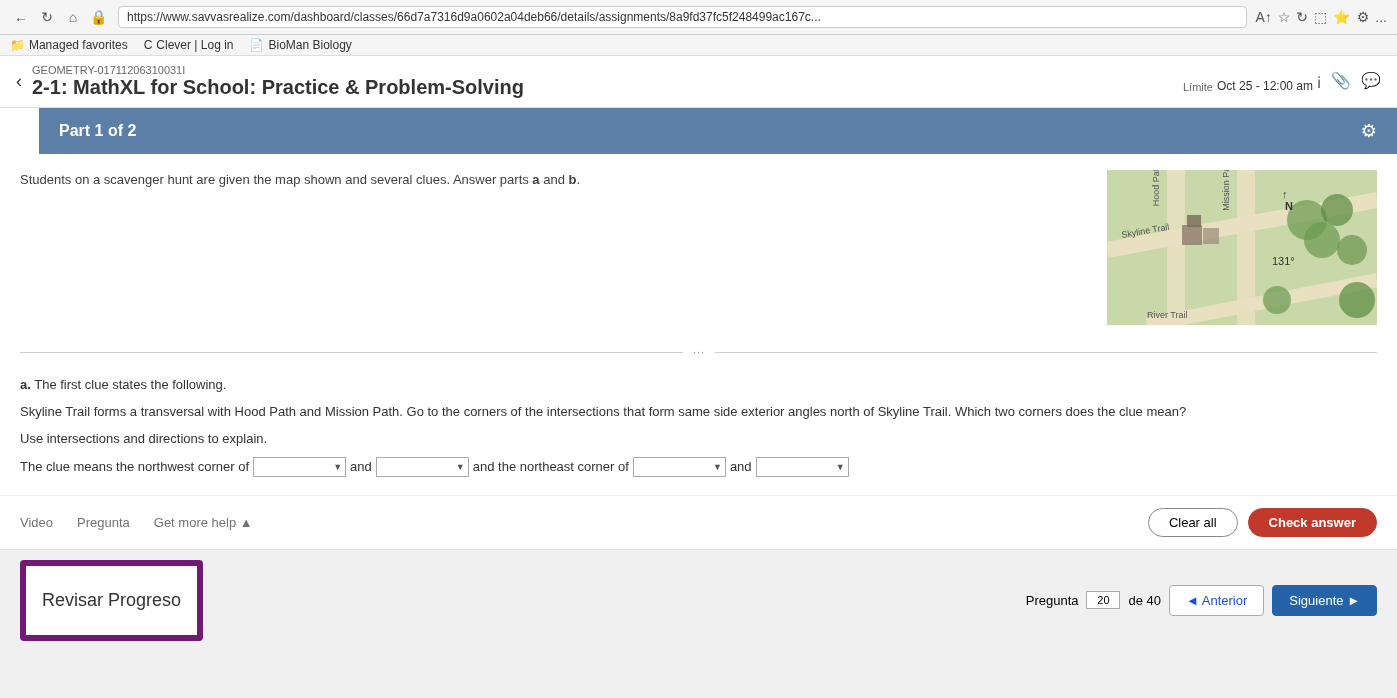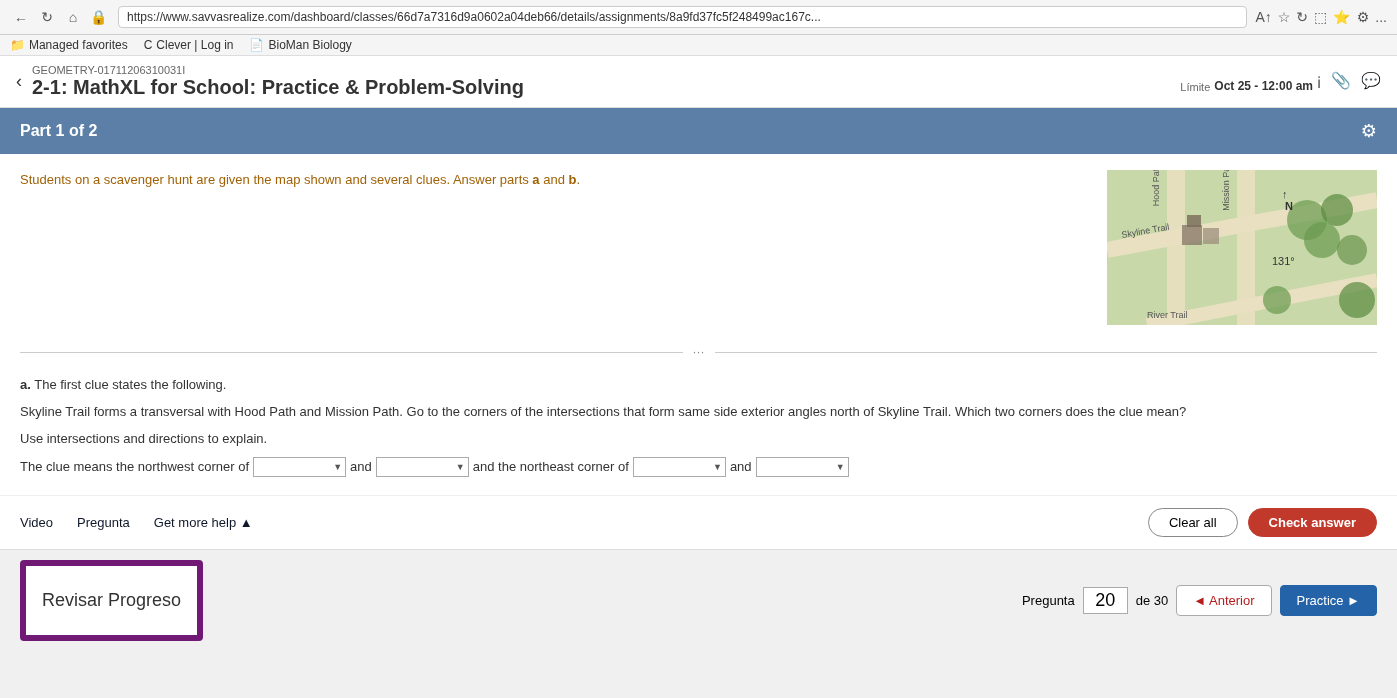--- a/index.html
+++ b/index.html
@@ -20,35 +20,35 @@
 
     
     .app-header { background: white; border-bottom: 1px solid #ddd; padding: 8px 16px; display: flex; align-items: center; justify-content: space-between; }
     .header-left { display: flex; align-items: center; gap: 10px; }
     .back-btn { font-size: 18px; cursor: pointer; color: #333; background: none; border: none; }
     .header-title-block { }
     .header-subtitle { font-size: 11px; color: #666; }
     .header-title { font-size: 20px; font-weight: bold; color: #333; }
     .header-right { display: flex; flex-direction: row; align-items: flex-end; gap: 4px; }
     .limite-label { font-size: 11px; color: #666; }
-    .limite-date { font-size: 12px; color: #333; font-weight: bold; }
+    .limite-date { font-size: 12px; color: #333; }
     .header-icons { display: flex; gap: 10px; font-size: 16px; color: #555; }
 
     
     .main-content { background: white; margin: 0; }
 
     
-    .part-header { background: #5b7fa6; padding: 12px 20px; display: flex; align-items: center; justify-content: space-between; }
+    .part-header { background: #5b7fa6; padding: 12px 20px; display: flex; align-items: center; justify-content: space-between; margin-left: 39px; }
     .part-title { color: white; font-size: 16px; font-weight: bold; }
     .gear-icon { color: white; font-size: 18px; cursor: pointer; }
 
     
     .question-area { padding: 16px 20px; display: flex; gap: 20px; }
     .question-text-block { flex: 1; }
-    .question-intro { font-size: 13px; color: #a16207; line-height: 1.5; margin-bottom: 12px; }
+    .question-intro { font-size: 13px; color: #404040; line-height: 1.5; margin-bottom: 12px; }
     .bold { font-weight: bold; }
 
     
     .map-container { width: 270px; height: 155px; position: relative; flex-shrink: 0; }
 
     
     .divider-area { padding: 4px 20px; display: flex; align-items: center; justify-content: center; }
     .divider-line { flex: 1; height: 1px; background: #ccc; }
     .divider-dots { padding: 0 10px; color: #888; font-size: 12px; }
 
@@ -58,31 +58,31 @@
     .clue-line { font-size: 13px; color: #333; line-height: 1.8; display: flex; flex-wrap: wrap; gap: 4px; }
 
     
     .styled-select { border: 1px solid #aaa; background: white; padding: 2px 18px 2px 4px; font-size: 12px; min-width: 60px; cursor: pointer; appearance: none; -webkit-appearance: none; position: relative; }
     .select-wrapper { position: relative; display: inline-block; }
     .select-wrapper::after { content: "▼"; position: absolute; right: 4px; top: 50%; transform: translateY(-50%); font-size: 9px; color: #555; pointer-events: none; }
 
     
     .bottom-actions { padding: 12px 20px; display: flex; align-items: center; justify-content: space-between; border-top: 1px solid #eee; }
     .help-links { display: flex; gap: 24px; align-items: center; }
-    .help-link { color: #0f172a; font-size: 13px; cursor: pointer; text-decoration: none; }
+    .help-link { color: #737373; font-size: 13px; cursor: pointer; text-decoration: none; }
     .action-buttons { display: flex; gap: 10px; }
     .clear-btn { border: 1px solid #888; background: white; padding: 6px 20px; border-radius: 20px; cursor: pointer; font-size: 13px; color: #000000; }
     .check-btn { border: 1px solid #c0392b; background: #c0392b; padding: 6px 20px; border-radius: 20px; cursor: pointer; font-size: 13px; color: white; font-weight: bold; }
 
     
     .nav-footer { background: #f0f0f0; border-top: 1px solid #ddd; padding: 10px 20px; display: flex; align-items: center; justify-content: space-between; }
     .pregunta-area { display: flex; align-items: center; gap: 8px; font-size: 13px; }
-    .pregunta-input { width: 45px; text-align: center; border: 1px solid #aaa; padding: 2px; font-size: 18px; }
+    .pregunta-input { width: 34px; text-align: center; border: 1px solid #aaa; padding: 2px; font-size: 11px; }
     .nav-btns { display: flex; gap: 8px; }
-    .anterior-btn { border: 1px solid #aaa; background: white; padding: 7px 16px; border-radius: 4px; cursor: pointer; font-size: 13px; color: #b91c1c; display: flex; align-items: center; gap: 4px; }
+    .anterior-btn { border: 1px solid #aaa; background: white; padding: 7px 16px; border-radius: 4px; cursor: pointer; font-size: 13px; color: #1d4ed8; display: flex; align-items: center; gap: 4px; }
     .siguiente-btn { border: 1px solid #2563a8; background: #2563a8; padding: 7px 16px; border-radius: 4px; cursor: pointer; font-size: 13px; color: white; display: flex; align-items: center; gap: 4px; }
     .revisar-btn { border: 6px solid #701a75; background: white; padding: 24px 16px; border-radius: 4px; cursor: pointer; font-size: 18px; color: #333; }
   </style>
 </head>
 <body>
 
 <div class="browser-chrome">
   <div class="nav-buttons">
     <button class="nav-btn">←</button>
     <button class="nav-btn">↻</button>
@@ -260,19 +260,19 @@
     </div>
   </div>
 
 </div>
 
 <div class="nav-footer">
   <button class="revisar-btn">Revisar Progreso</button>
   <div class="pregunta-area">
     <span>Pregunta</span>
     <input class="pregunta-input" type="text" value="20" style="">
-    <span>de 30</span>
+    <span>de 40</span>
     <div class="nav-btns">
       <button class="anterior-btn">◄ Anterior</button>
-      <button class="siguiente-btn">Practice ►</button>
+      <button class="siguiente-btn">Siguiente ►</button>
     </div>
   </div>
 </div>
 
 </body></html>

